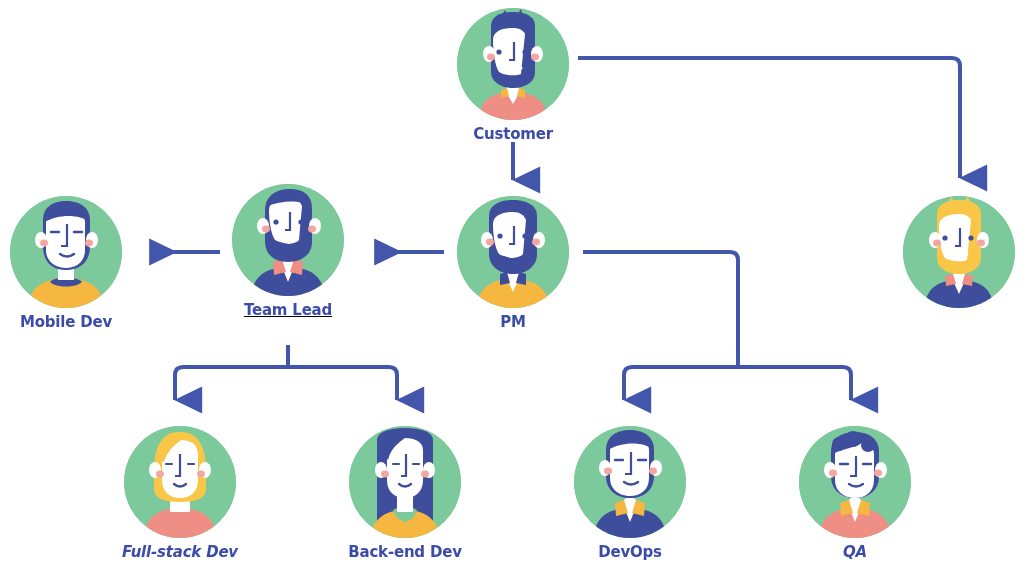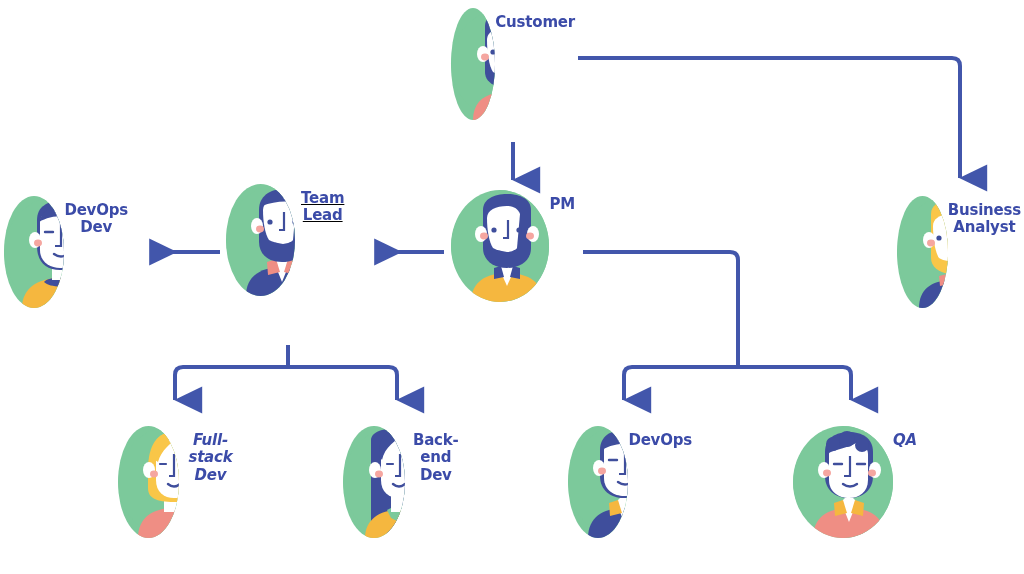--- a/index.html
+++ b/index.html
@@ -23,22 +23,22 @@
     left: 0;
     top: 0;
     width: 1024px;
     height: 574px;
     pointer-events: none;
   }
   .node {
     position: absolute;
     width: 124px;
     display: flex;
-    flex-direction: row;
-    align-items: flex-start;
+    flex-direction: column;
+    align-items: center;
   }
   .avatar {
     position: relative;
     width: 112px;
     height: 112px;
     border-radius: 50%;
     overflow: hidden;
     background: #7cc99b;
   }
   .avatar svg {
@@ -134,25 +134,23 @@
         <circle cx="42" cy="42" r="2.6" fill="#3f4e9c"></circle>
         <circle cx="68" cy="42" r="2.6" fill="#3f4e9c"></circle>
         <ellipse cx="34" cy="47" rx="4" ry="3.4" fill="#f5a6a0"></ellipse>
         <ellipse cx="78" cy="47" rx="4" ry="3.4" fill="#f5a6a0"></ellipse>
         <path d="M57 32 L57 50 L52 50" fill="none" stroke="#3f4e9c" stroke-width="2.2"></path>
         <path d="M48 58 Q56 63 64 58" fill="none" stroke="#ffffff" stroke-width="3" stroke-linecap="round"></path>
         <path d="M44 8 L48 1 L53 9 Z" fill="#f9c648"></path>
         <path d="M58 9 L65 0 L67 8 Z" fill="#f9c648"></path>
       </svg>
     </div>
-    <div class="node-label">Business
-Analyst</div>
-  </div>
-
-  <div class="node" style="left:451px; top:190px;">
+  </div>
+
+  <div class="node" style="left:451px; top:196px;">
     <div class="avatar">
       <svg viewBox="0 0 112 112" xmlns="http://www.w3.org/2000/svg">
         <circle cx="56" cy="56" r="56" fill="#7cc99b"></circle>
         <path d="M20 112 C20 92 35 83 56 83 C77 83 92 92 92 112 Z" fill="#f5b73f"></path>
         <path d="M48 78 L56 96 L64 78 L60 74 L52 74 Z" fill="#ffffff"></path>
         <path d="M43 78 L50 76 L53 87 L43 89 Z" fill="#3f4e9c"></path>
         <path d="M69 78 L62 76 L59 87 L69 89 Z" fill="#3f4e9c"></path>
         <path d="M32 20 C32 9 43 4 56 4 C69 4 80 9 80 20 L80 58 C80 70 70 78 56 78 C42 78 32 70 32 58 Z" fill="#3f4e9c"></path>
         <ellipse cx="30" cy="44" rx="6" ry="8" fill="#ffffff"></ellipse>
         <ellipse cx="82" cy="44" rx="6" ry="8" fill="#ffffff"></ellipse>
@@ -205,21 +203,21 @@
         <path d="M36 26 C36 18 45 14 56 14 C67 14 75 18 75 26 L75 54 C75 66 66 72 56 72 C46 72 36 66 36 54 Z" fill="#ffffff"></path>
         <path d="M35 26 C38 14 50 8 62 10 C72 12 78 18 79 26 C70 18 48 18 35 26 Z" fill="#3f4e9c"></path>
         <path d="M41 36 L49 36" stroke="#3f4e9c" stroke-width="2.4" stroke-linecap="round"></path>
         <path d="M64 36 L72 36" stroke="#3f4e9c" stroke-width="2.4" stroke-linecap="round"></path>
         <ellipse cx="34" cy="47" rx="4" ry="3.4" fill="#f5a6a0"></ellipse>
         <ellipse cx="79" cy="47" rx="4" ry="3.4" fill="#f5a6a0"></ellipse>
         <path d="M57 28 L57 50 L51 50" fill="none" stroke="#3f4e9c" stroke-width="2.2"></path>
         <path d="M50 58 Q57 63 64 58" fill="none" stroke="#3f4e9c" stroke-width="2.4" stroke-linecap="round"></path>
       </svg>
     </div>
-    <div class="node-label">DevOps Dev</div>
+    <div class="node-label">Mobile Dev</div>
   </div>
 
   <div class="node" style="left:118px; top:426px;font-style:italic;">
     <div class="avatar">
       <svg viewBox="0 0 112 112" xmlns="http://www.w3.org/2000/svg">
         <circle cx="56" cy="56" r="56" fill="#7cc99b"></circle>
         <path d="M20 112 C20 92 34 82 56 82 C78 82 92 92 92 112 Z" fill="#ef8e84"></path>
         <path d="M46 68 L46 86 L66 86 L66 68 Z" fill="#ffffff"></path>
         <path d="M30 44 C30 18 40 6 56 6 C72 6 82 18 82 44 L82 62 C82 72 74 76 56 76 C38 76 30 72 30 62 Z" fill="#f9c648"></path>
         <ellipse cx="31" cy="44" rx="6" ry="8" fill="#ffffff"></ellipse>

